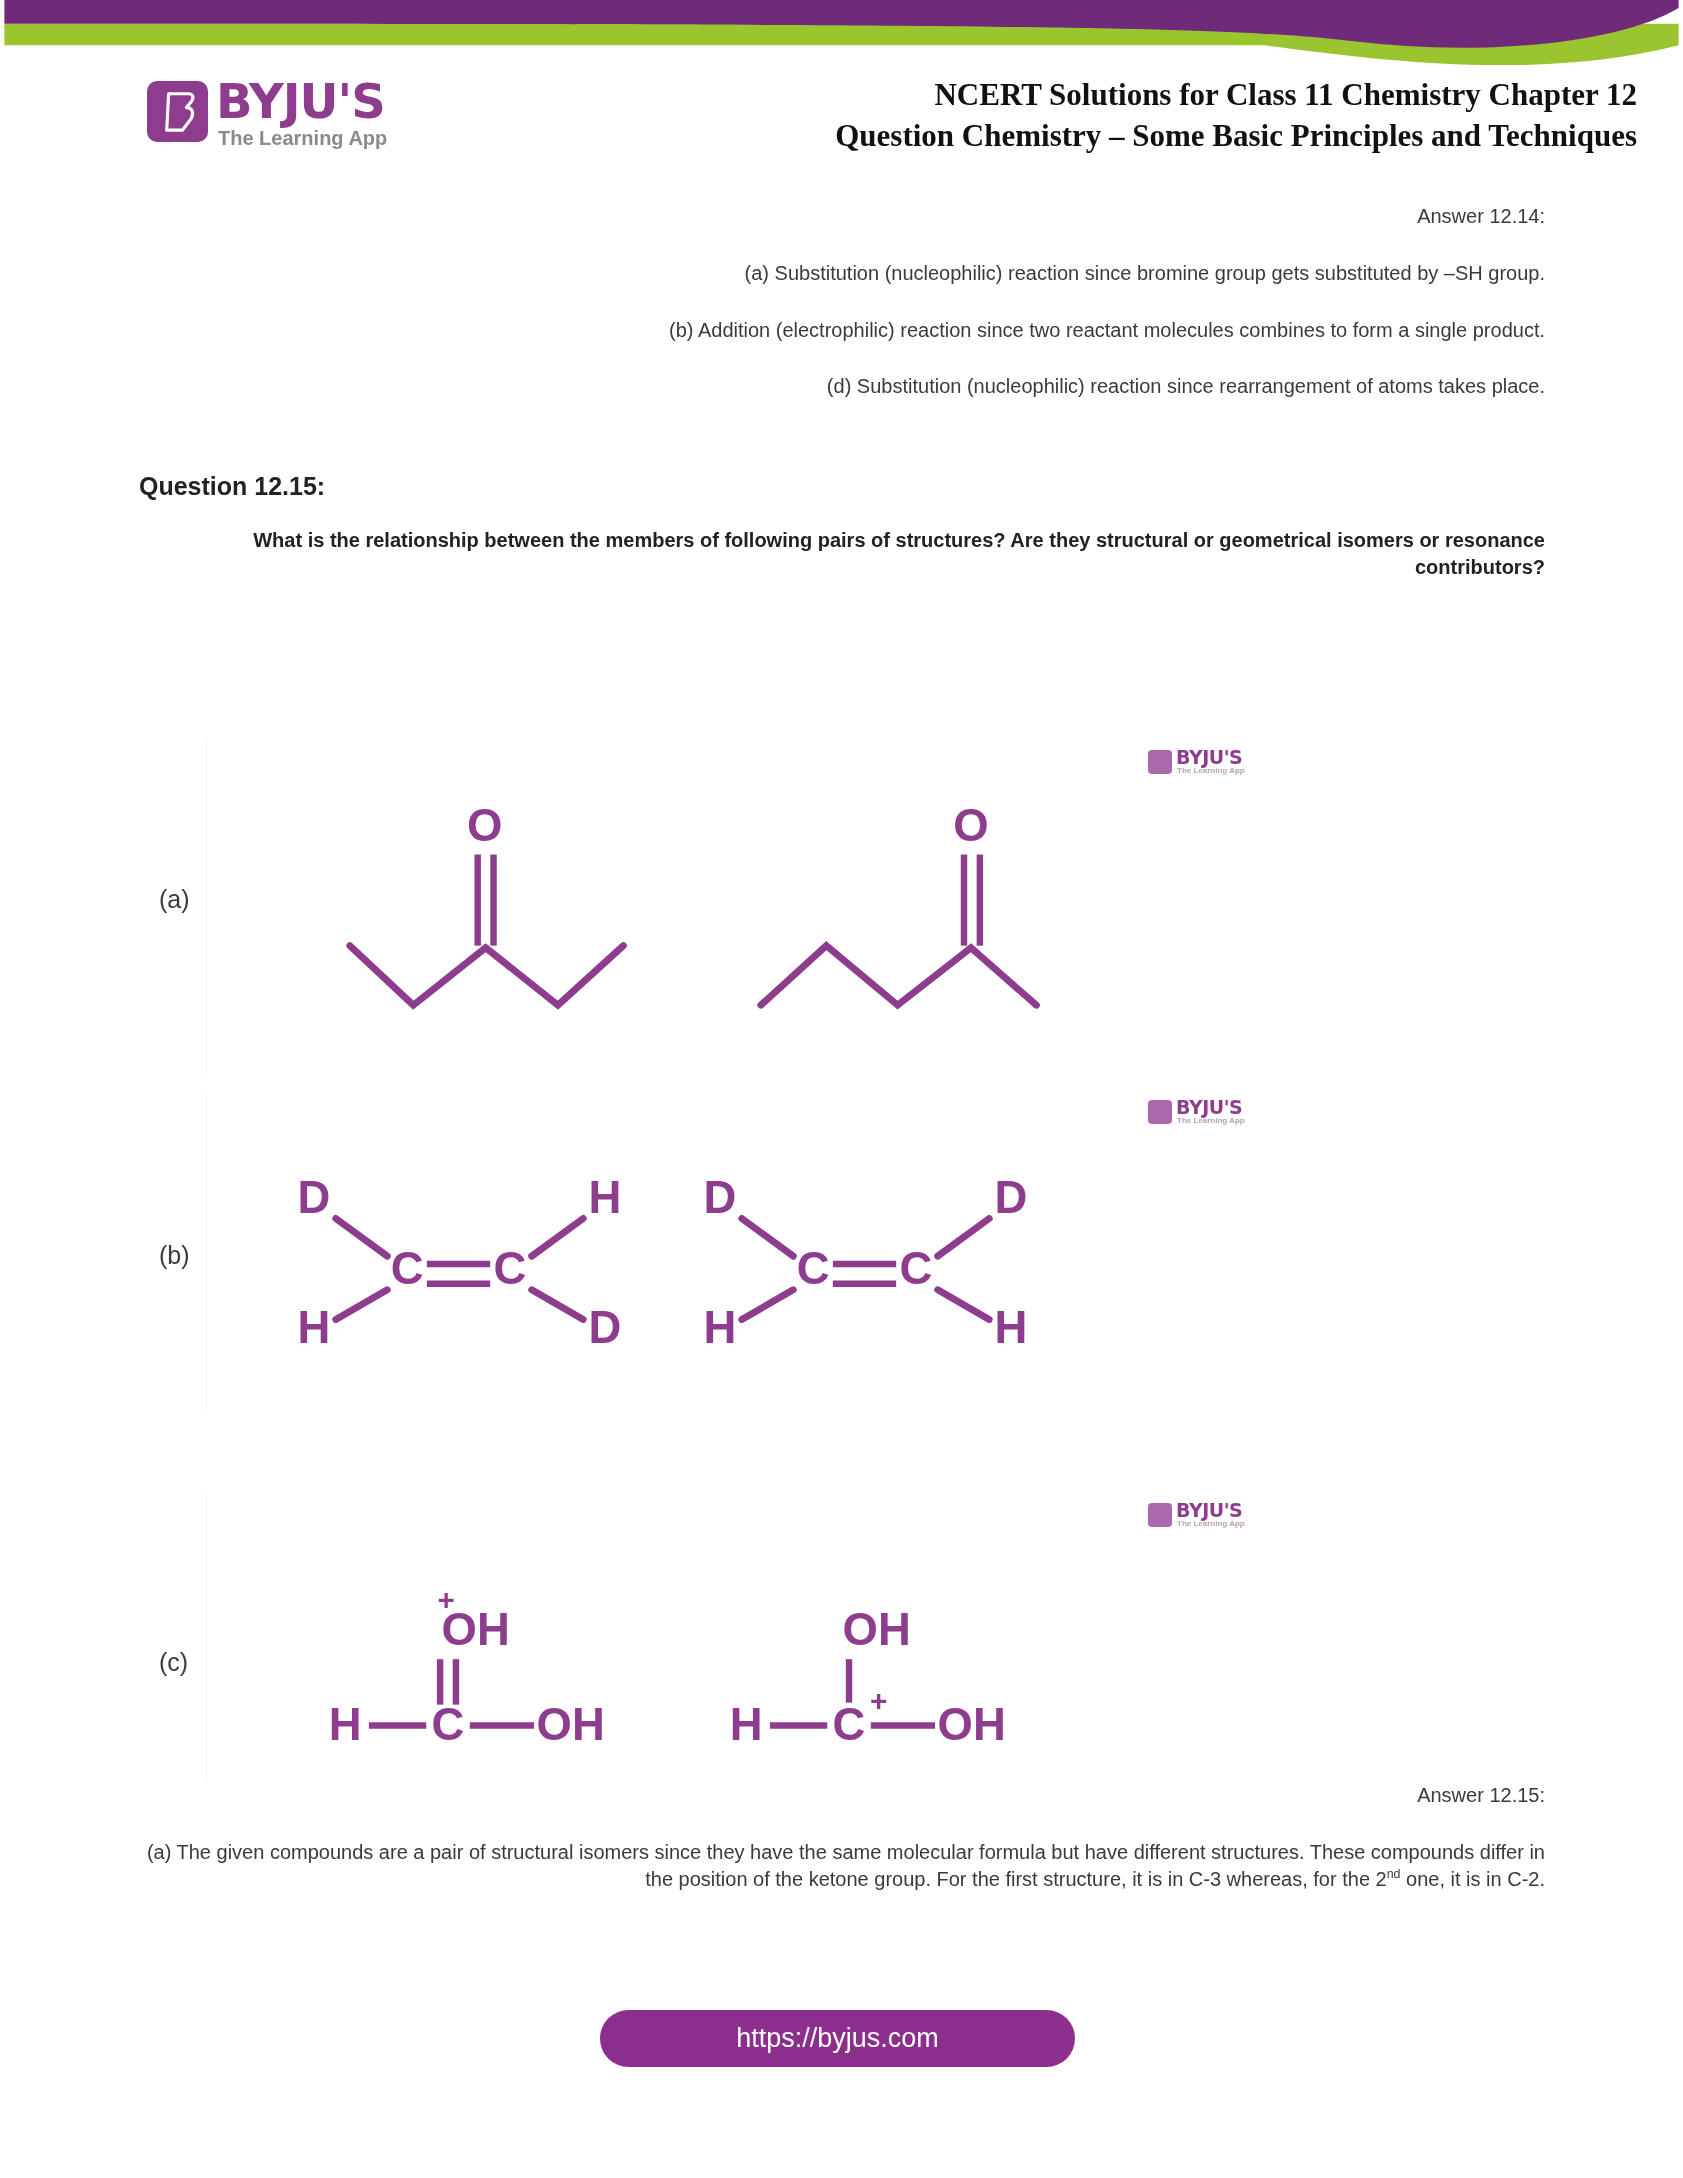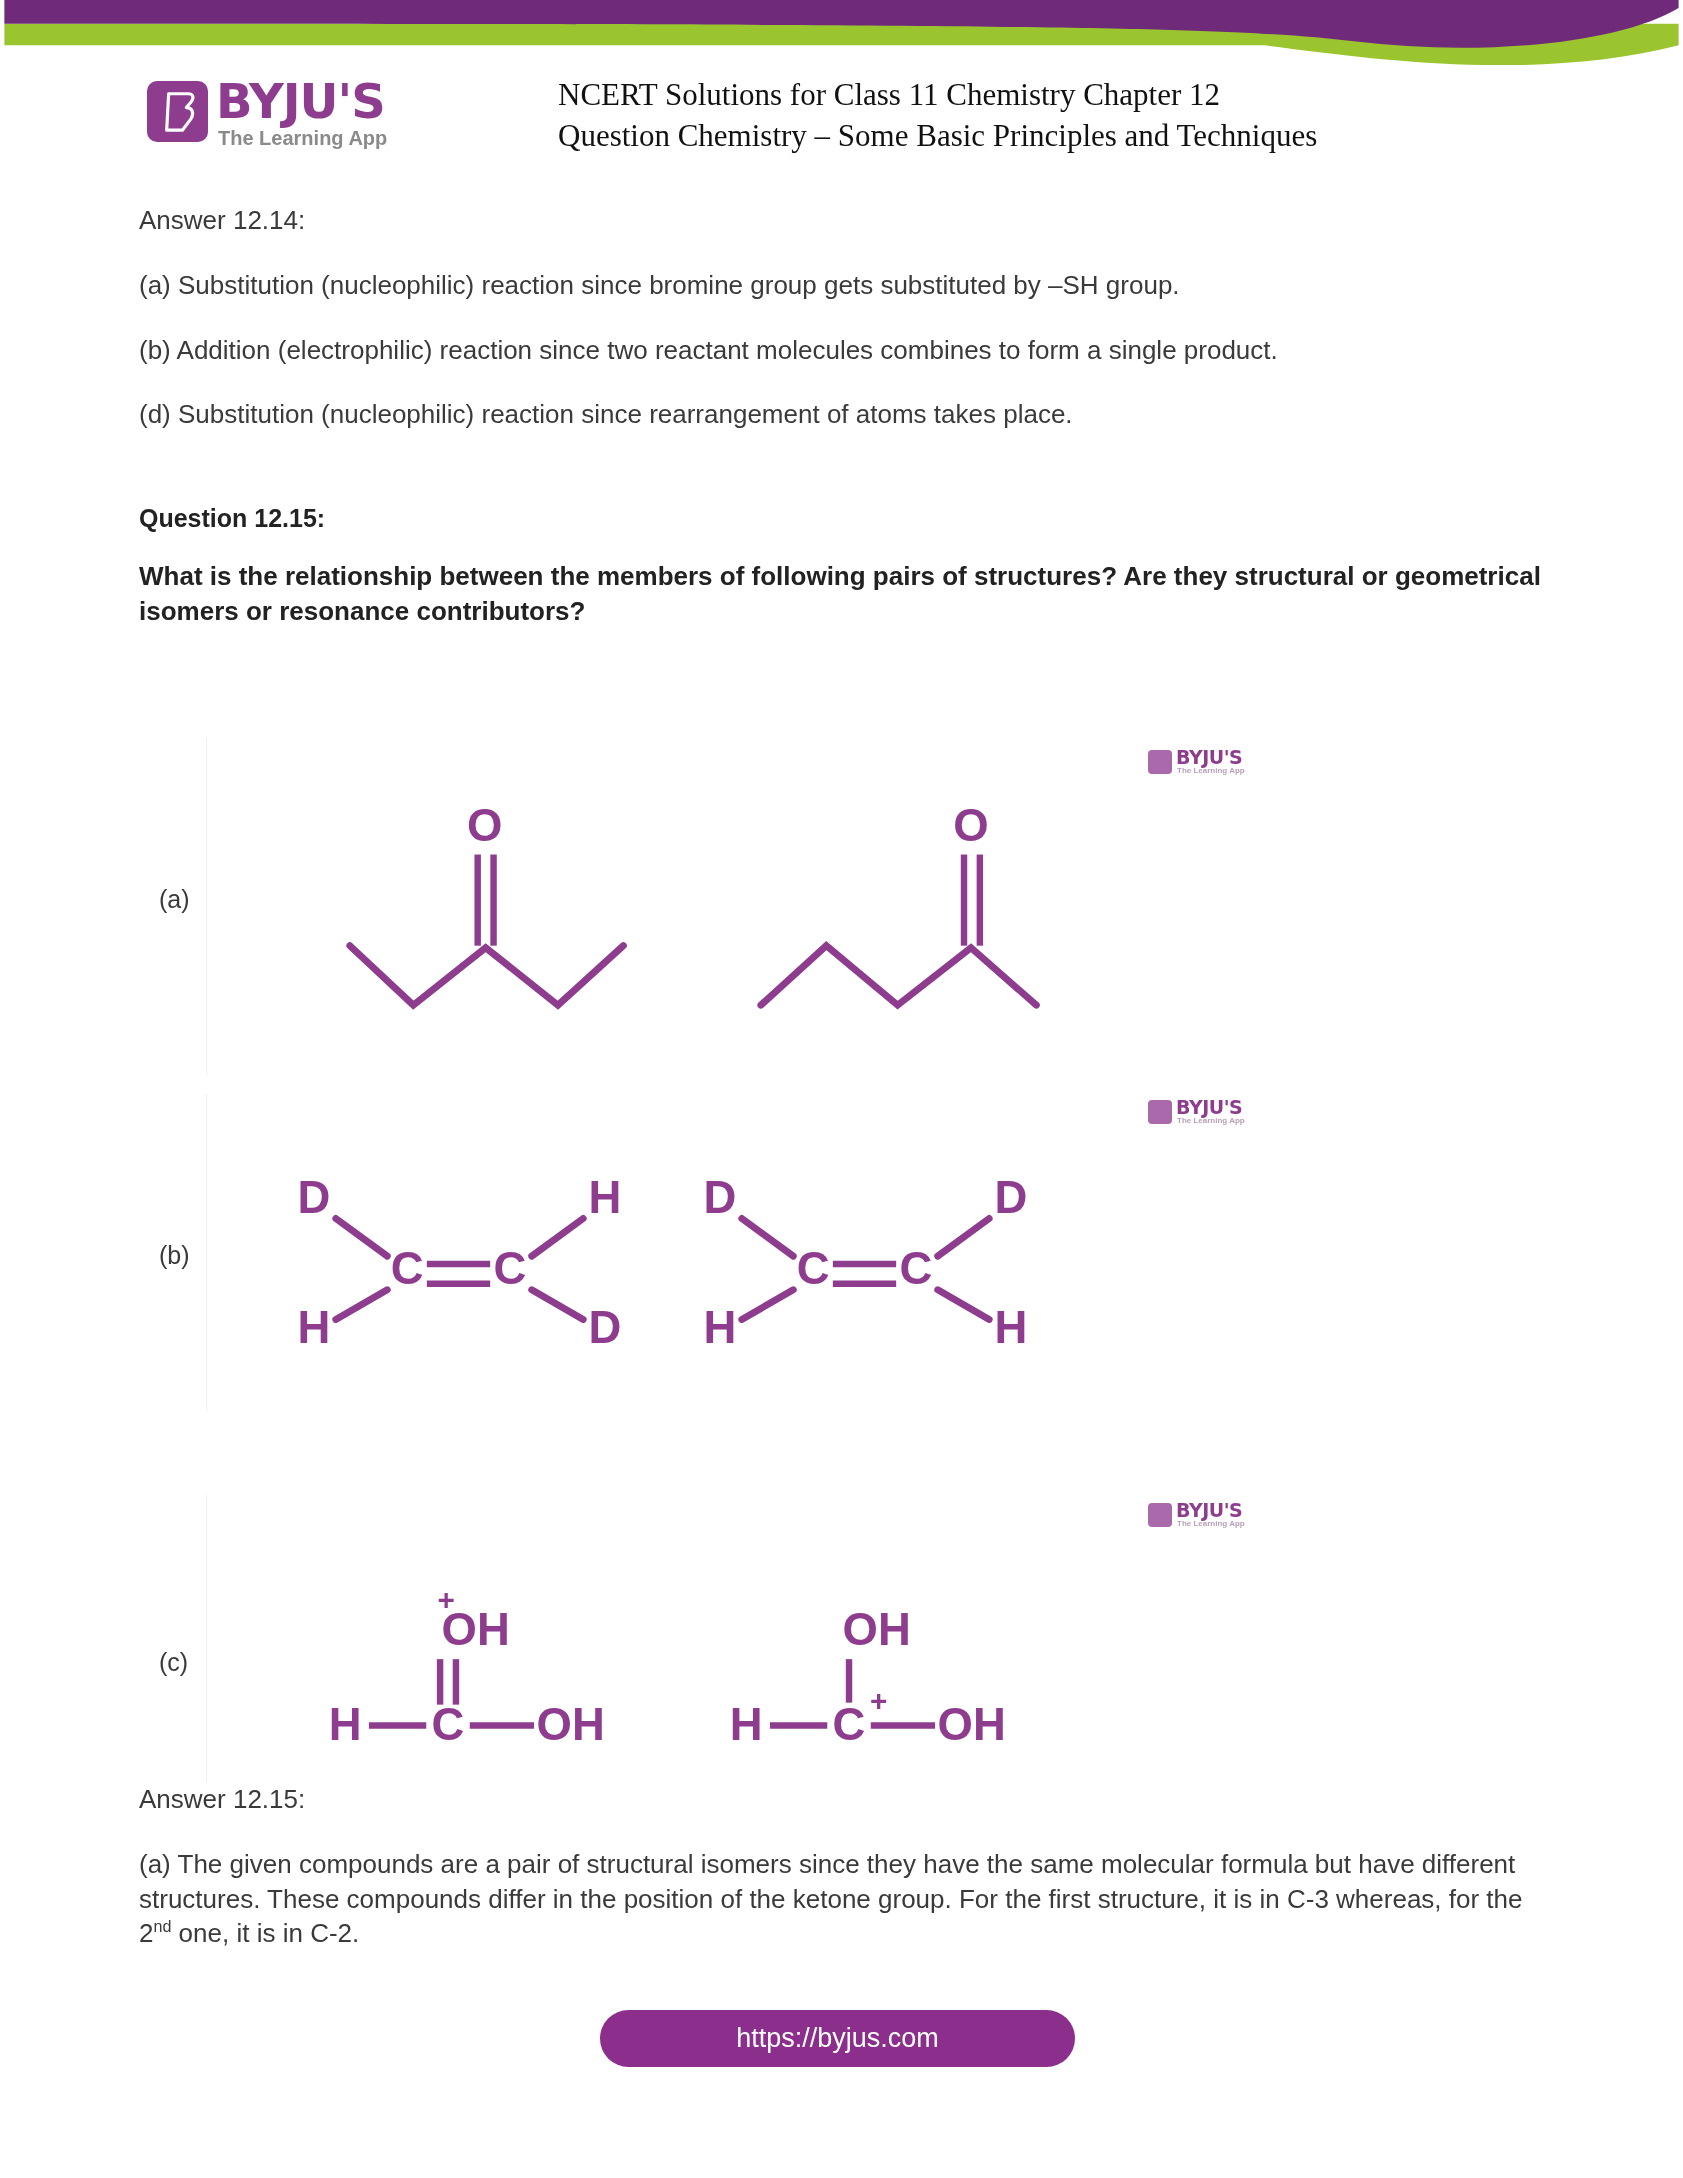--- a/index.html
+++ b/index.html
@@ -55,44 +55,45 @@
     font-family: "Liberation Sans", sans-serif;
     font-weight: bold;
     font-size: 20px;
     color: #8a8a8a;
     line-height: 1;
   }
 
   
   .title-block {
     position: absolute;
-    left: 558px;
+    left: 588px;
     top: 75px;
     width: 1049px;
-    text-align: left;
+    text-align: right;
     font-family: "Liberation Serif", serif;
-    font-weight: normal;
+    font-weight: bold;
     font-size: 31px;
     color: #111111;
     line-height: 1.32;
   }
 
   
   .content {
     position: absolute;
     left: 139px;
     top: 203px;
     width: 1406px;
   }
   .para {
     font-family: "Liberation Sans", sans-serif;
-    font-size: 26px;
+    font-size: 20px;
     color: #3a3a3a;
     line-height: 1.34;
     margin: 0 0 30px 0;
+    text-align: right;
   }
   .para.bold { font-weight: bold; color: #222222; }
   .qhead {
     font-family: Liberation Sans, sans-serif;
     font-size: 25px;
     font-weight: bold;
     color: #222222;
     margin: 0 0 26px 0;
   }
   .spacer-lg { height: 42px; }

